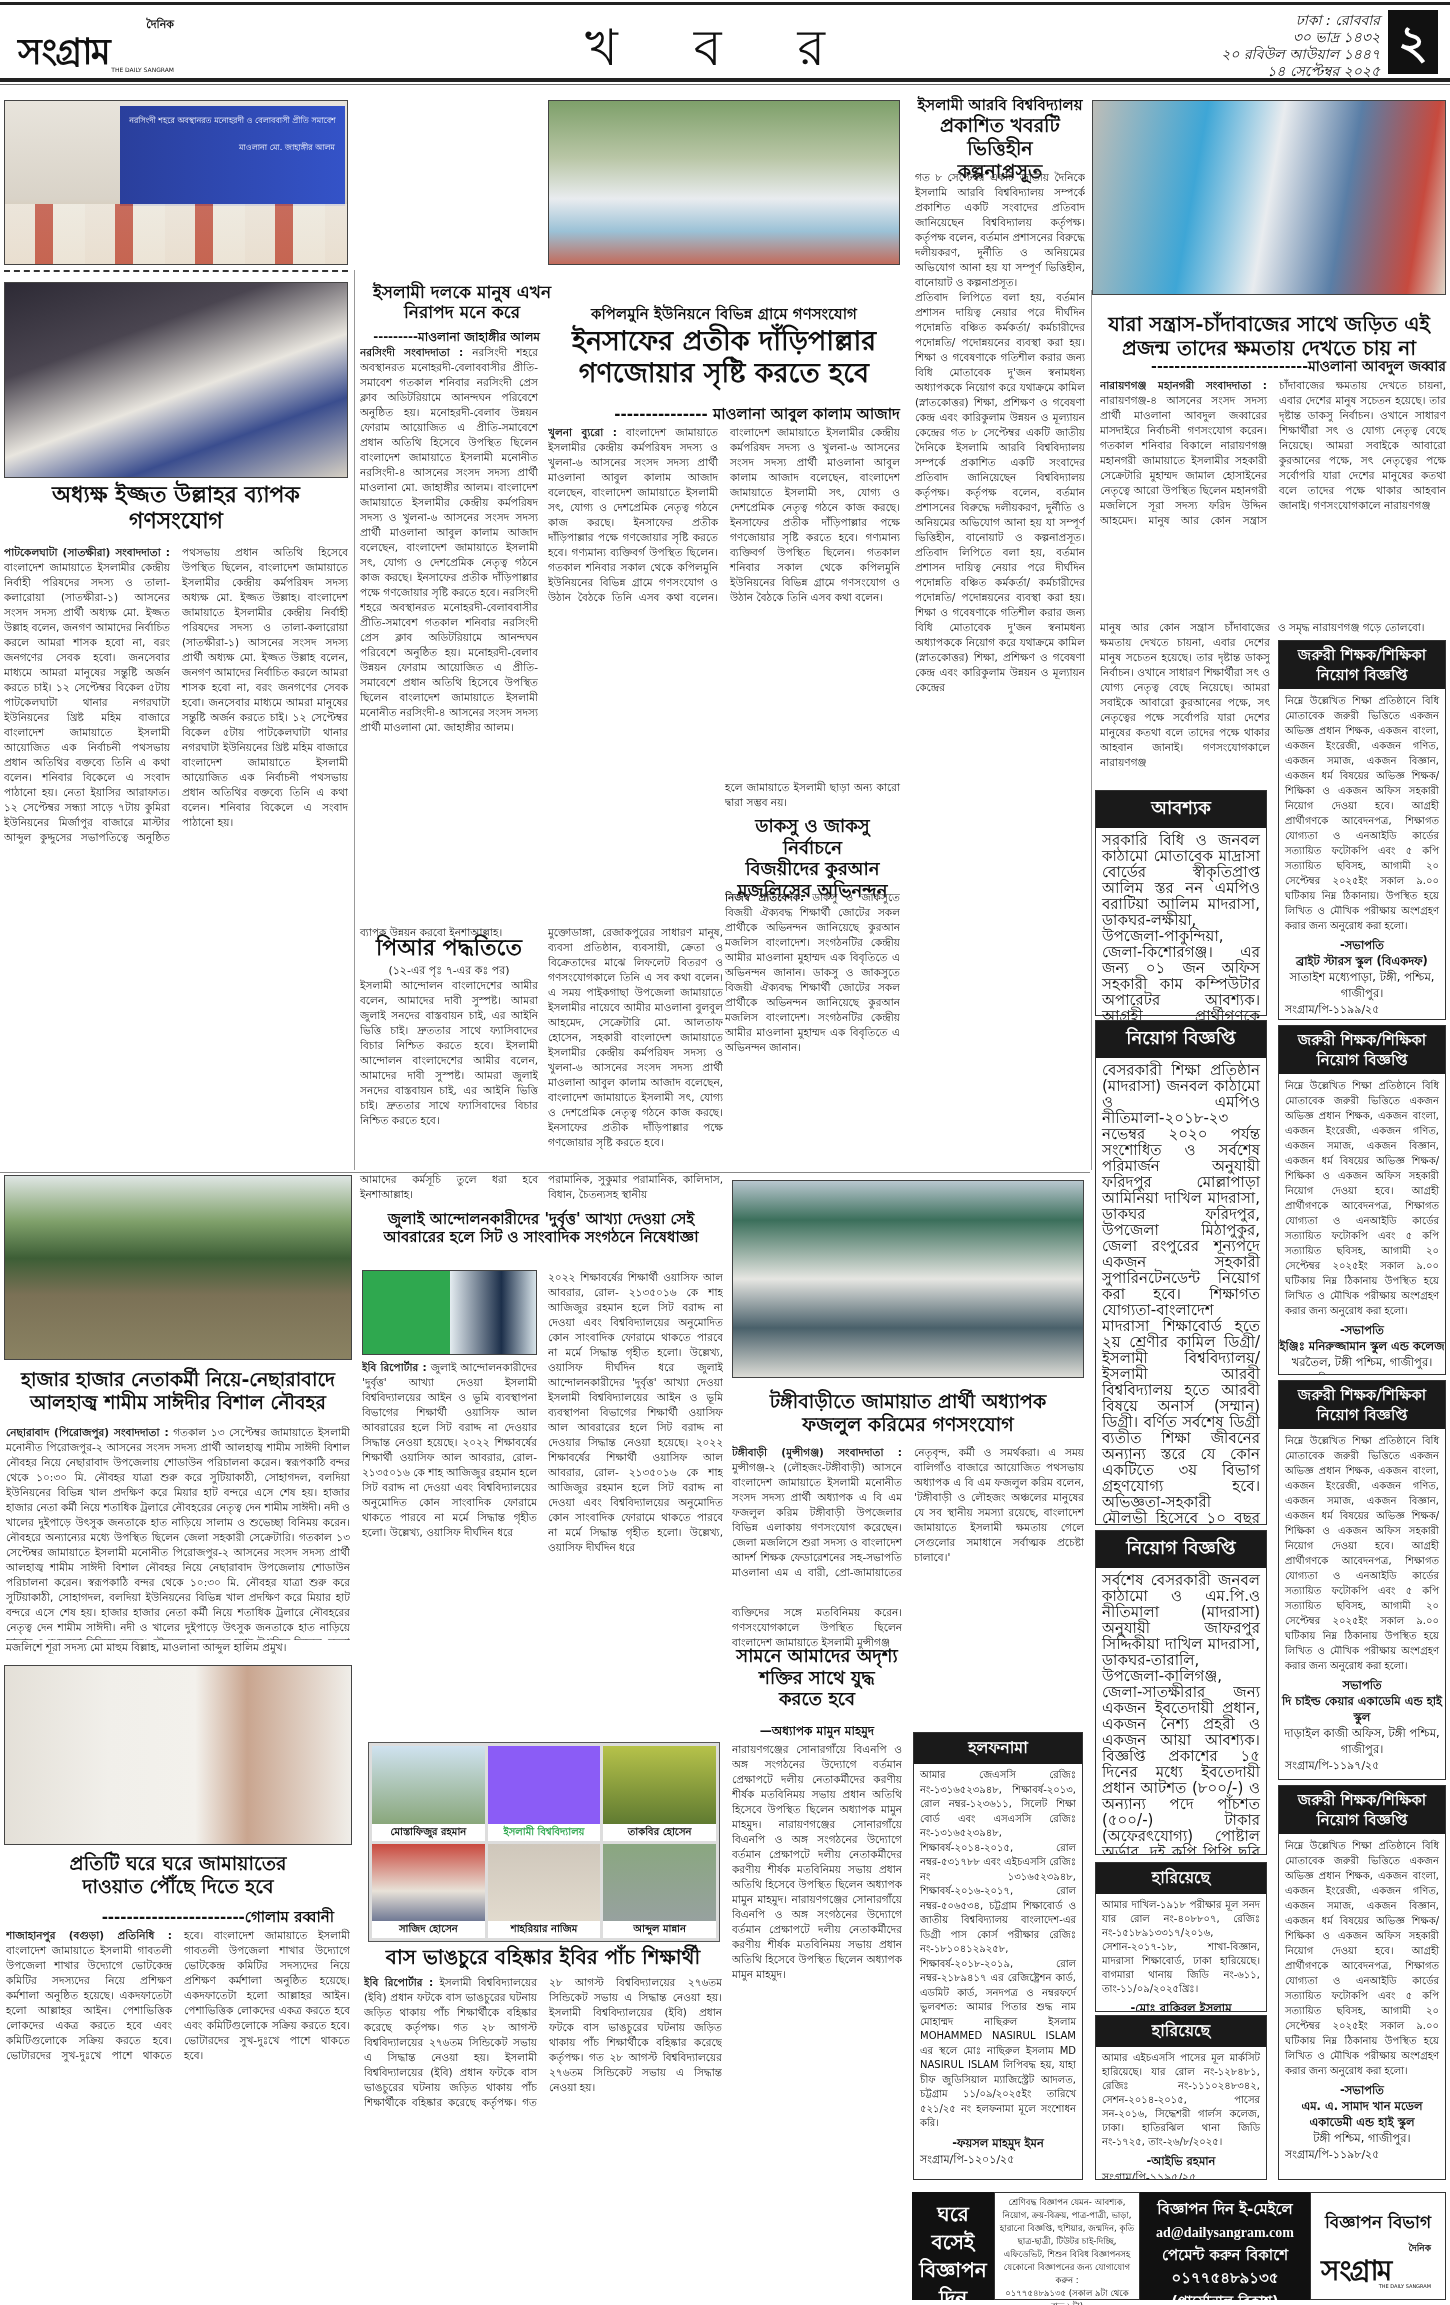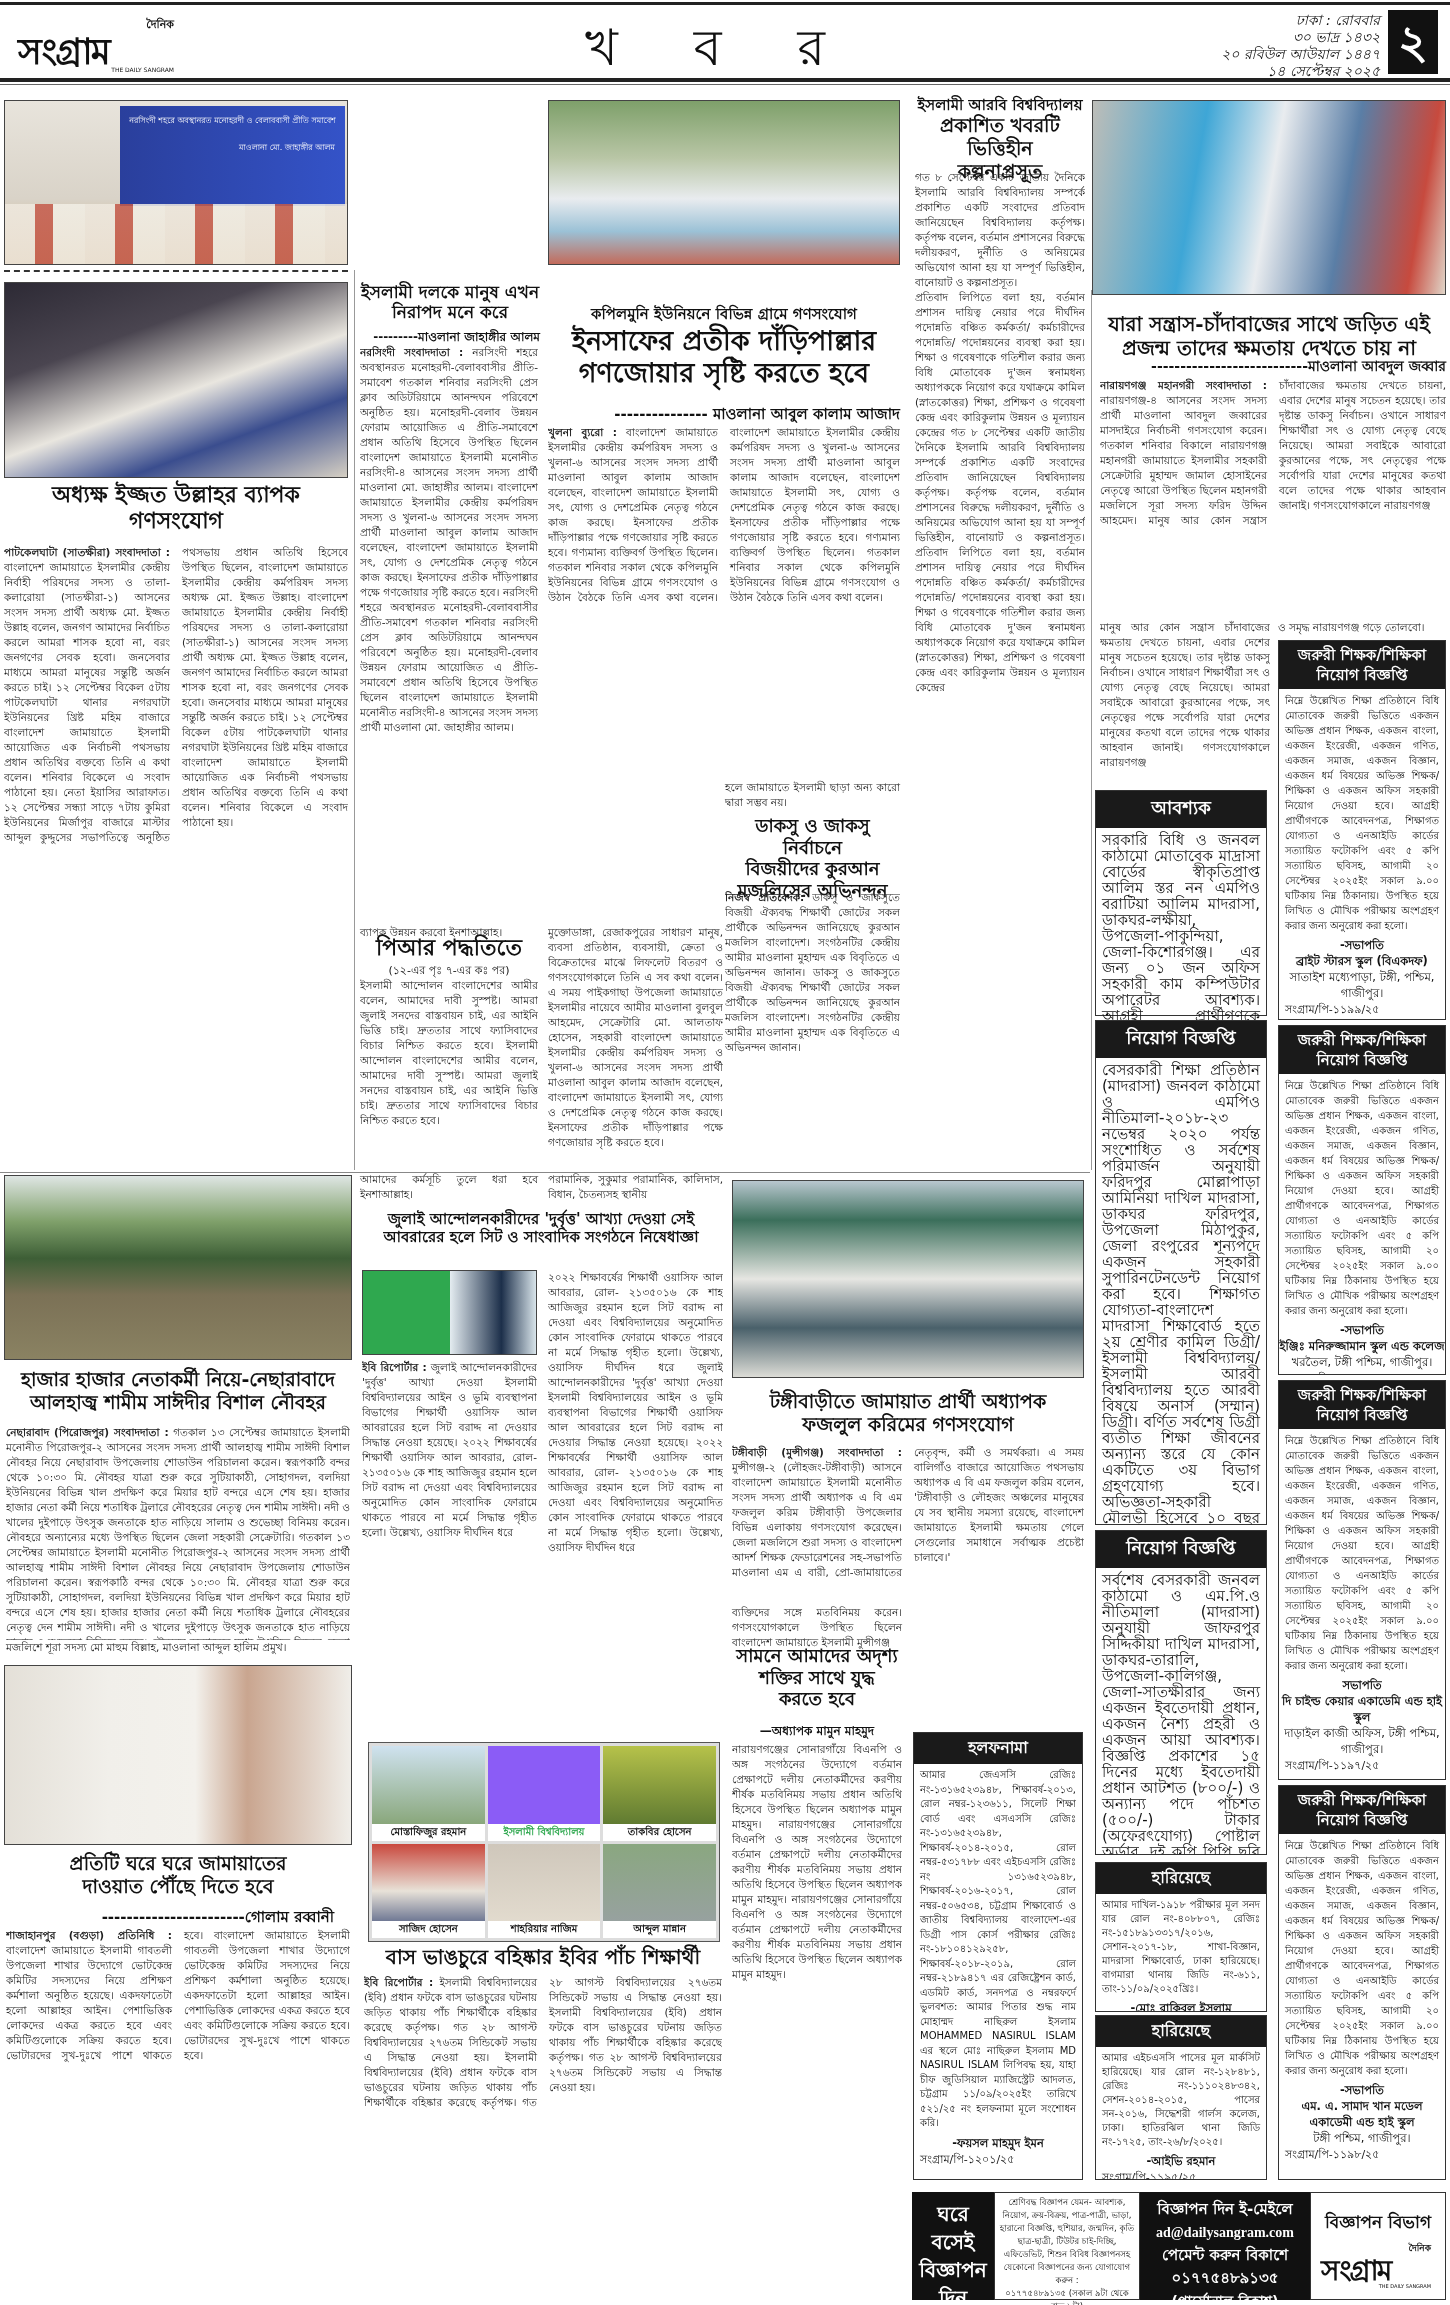--- a/index.html
+++ b/index.html
@@ -64,21 +64,21 @@
   <div>অধ্যক্ষ ইজ্জত উল্লাহর ব্যাপক গণসংযোগ</div>
 </div>
 <div class="abs body-text" style="left:4px;top:545px;width:344px;height:620px;columns:2;overflow:hidden;">
   <b>পাটকেলঘাটা (সাতক্ষীরা) সংবাদদাতা :</b>
   <span>বাংলাদেশ জামায়াতে ইসলামীর কেন্দ্রীয় নির্বাহী পরিষদের সদস্য ও তালা-কলারোয়া (সাতক্ষীরা-১) আসনের সংসদ সদস্য প্রার্থী অধ্যক্ষ মো. ইজ্জত উল্লাহ বলেন, জনগণ আমাদের নির্বাচিত করলে আমরা শাসক হবো না, বরং জনগণের সেবক হবো। জনসেবার মাধ্যমে আমরা মানুষের সন্তুষ্টি অর্জন করতে চাই। ১২ সেপ্টেম্বর বিকেল ৫টায় পাটকেলঘাটা থানার নগরঘাটা ইউনিয়নের খ্রিষ্ট মহিম বাজারে বাংলাদেশ জামায়াতে ইসলামী আয়োজিত এক নির্বাচনী পথসভায় প্রধান অতিথির বক্তব্যে তিনি এ কথা বলেন। শনিবার বিকেলে এ সংবাদ পাঠানো হয়।</span>
   <span>নেতা ইয়াসির আরাফাত। ১২ সেপ্টেম্বর সন্ধ্যা সাড়ে ৭টায় কুমিরা ইউনিয়নের মির্জাপুর বাজারে মাস্টার আব্দুল কুদ্দুসের সভাপতিত্বে অনুষ্ঠিত পথসভায় প্রধান অতিথি হিসেবে উপস্থিত ছিলেন, বাংলাদেশ জামায়াতে ইসলামীর কেন্দ্রীয় কর্মপরিষদ সদস্য অধ্যক্ষ মো. ইজ্জত উল্লাহ।</span>
   <span>বাংলাদেশ জামায়াতে ইসলামীর কেন্দ্রীয় নির্বাহী পরিষদের সদস্য ও তালা-কলারোয়া (সাতক্ষীরা-১) আসনের সংসদ সদস্য প্রার্থী অধ্যক্ষ মো. ইজ্জত উল্লাহ বলেন, জনগণ আমাদের নির্বাচিত করলে আমরা শাসক হবো না, বরং জনগণের সেবক হবো। জনসেবার মাধ্যমে আমরা মানুষের সন্তুষ্টি অর্জন করতে চাই। ১২ সেপ্টেম্বর বিকেল ৫টায় পাটকেলঘাটা থানার নগরঘাটা ইউনিয়নের খ্রিষ্ট মহিম বাজারে বাংলাদেশ জামায়াতে ইসলামী আয়োজিত এক নির্বাচনী পথসভায় প্রধান অতিথির বক্তব্যে তিনি এ কথা বলেন। শনিবার বিকেলে এ সংবাদ পাঠানো হয়।</span>
 </div>
 <div class="abs vline" style="left:354px;top:270px;height:900px;"></div>
 
-<div class="abs headline" style="left:360px;top:282px;width:180px;font-size:17px;">
+<div class="abs headline" style="left:372px;top:282px;width:180px;font-size:17px;">
   <div>ইসলামী দলকে মানুষ এখন</div>
   <div>নিরাপদ মনে করে</div>
 </div>
 <div class="abs byline" style="left:360px;top:328px;width:180px;font-size:12px;">---------মাওলানা জাহাঙ্গীর আলম</div>
 <div class="abs body-text" style="left:360px;top:345px;width:178px;height:580px;overflow:hidden;">
   <b>নরসিংদী সংবাদদাতা :</b>
   <span>নরসিংদী শহরে অবস্থানরত মনোহরদী-বেলাববাসীর প্রীতি-সমাবেশ গতকাল শনিবার নরসিংদী প্রেস ক্লাব অডিটরিয়ামে আনন্দঘন পরিবেশে অনুষ্ঠিত হয়। মনোহরদী-বেলাব উন্নয়ন ফোরাম আয়োজিত এ প্রীতি-সমাবেশে প্রধান অতিথি হিসেবে উপস্থিত ছিলেন বাংলাদেশ জামায়াতে ইসলামী মনোনীত নরসিংদী-৪ আসনের সংসদ সদস্য প্রার্থী মাওলানা মো. জাহাঙ্গীর আলম।</span>
   <span>বাংলাদেশ জামায়াতে ইসলামীর কেন্দ্রীয় কর্মপরিষদ সদস্য ও খুলনা-৬ আসনের সংসদ সদস্য প্রার্থী মাওলানা আবুল কালাম আজাদ বলেছেন, বাংলাদেশ জামায়াতে ইসলামী সৎ, যোগ্য ও দেশপ্রেমিক নেতৃত্ব গঠনে কাজ করছে। ইনসাফের প্রতীক দাঁড়িপাল্লার পক্ষে গণজোয়ার সৃষ্টি করতে হবে।</span>
   <span>নরসিংদী শহরে অবস্থানরত মনোহরদী-বেলাববাসীর প্রীতি-সমাবেশ গতকাল শনিবার নরসিংদী প্রেস ক্লাব অডিটরিয়ামে আনন্দঘন পরিবেশে অনুষ্ঠিত হয়। মনোহরদী-বেলাব উন্নয়ন ফোরাম আয়োজিত এ প্রীতি-সমাবেশে প্রধান অতিথি হিসেবে উপস্থিত ছিলেন বাংলাদেশ জামায়াতে ইসলামী মনোনীত নরসিংদী-৪ আসনের সংসদ সদস্য প্রার্থী মাওলানা মো. জাহাঙ্গীর আলম।</span>
 </div>

